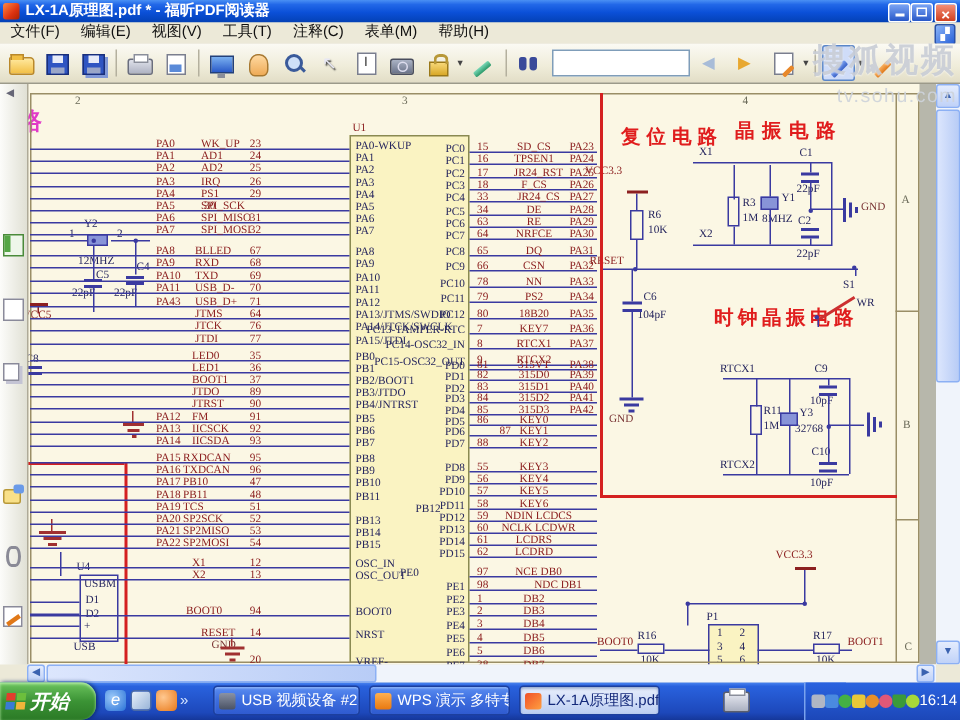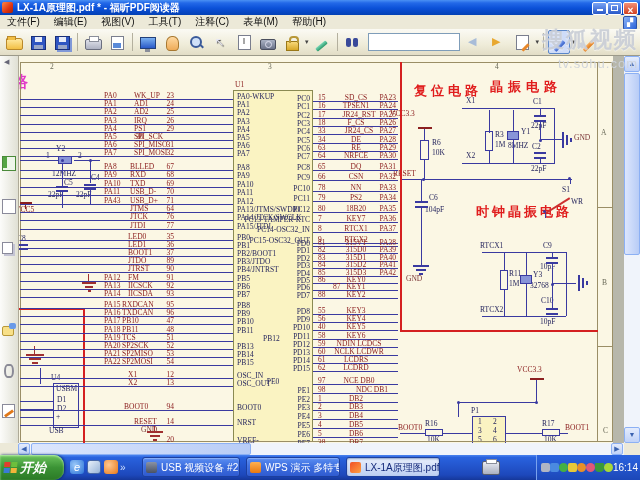--- a/index.html
+++ b/index.html
@@ -559,21 +559,21 @@
       <span class="sl t-ink" style="left: 237px; top: 318px;">PB10</span>
       <div class="wire" style="left: 20px; top: 333px; width: 213px; height: 1px;"></div>
       <span class="sl t-red" style="left: 104px; top: 326px;">PA18</span>
       <span class="sl t-red" style="left: 122px; top: 326px;">PB11</span>
       <span class="sl t-red" style="left: 152px; top: 326px; width: 22px; text-align: right;">48</span>
       <span class="sl t-ink" style="left: 237px; top: 327px;">PB11</span>
       <div class="wire" style="left: 20px; top: 341px; width: 213px; height: 1px;"></div>
       <span class="sl t-red" style="left: 104px; top: 334px;">PA19</span>
       <span class="sl t-red" style="left: 122px; top: 334px;">TCS</span>
       <span class="sl t-red" style="left: 152px; top: 334px; width: 22px; text-align: right;">51</span>
-      <span class="sl t-ink" style="left: 237px; top: 335px; padding-left: 26px;">PB12</span>
+      <span class="sl t-ink" style="left: 251px; top: 335px; padding-left: 26px;">PB12</span>
       <div class="wire" style="left: 20px; top: 349px; width: 213px; height: 1px;"></div>
       <span class="sl t-red" style="left: 104px; top: 342px;">PA20</span>
       <span class="sl t-red" style="left: 122px; top: 342px;">SP2SCK</span>
       <span class="sl t-red" style="left: 152px; top: 342px; width: 22px; text-align: right;">52</span>
       <span class="sl t-ink" style="left: 237px; top: 343px;">PB13</span>
       <div class="wire" style="left: 20px; top: 357px; width: 213px; height: 1px;"></div>
       <span class="sl t-red" style="left: 104px; top: 350px;">PA21</span>
       <span class="sl t-red" style="left: 122px; top: 350px;">SP2MISO</span>
       <span class="sl t-red" style="left: 152px; top: 350px; width: 22px; text-align: right;">53</span>
       <span class="sl t-ink" style="left: 237px; top: 351px;">PB14</span>
@@ -719,21 +719,21 @@
       <div class="wire" style="left: 313px; top: 314px; width: 85px; height: 1px;"></div>
       <span class="sl t-ink" style="left: 236px; top: 308px; width: 74px; text-align: right;">PD8</span>
       <span class="sl t-red" style="left: 318px; top: 307px;">55</span>
       <span class="sl t-red" style="left: 334px; top: 307px; width: 44px; text-align: center;">KEY3</span>
       <div class="wire" style="left: 313px; top: 322px; width: 85px; height: 1px;"></div>
       <span class="sl t-ink" style="left: 236px; top: 316px; width: 74px; text-align: right;">PD9</span>
       <span class="sl t-red" style="left: 318px; top: 315px;">56</span>
       <span class="sl t-red" style="left: 334px; top: 315px; width: 44px; text-align: center;">KEY4</span>
       <div class="wire" style="left: 313px; top: 330px; width: 85px; height: 1px;"></div>
       <span class="sl t-ink" style="left: 236px; top: 324px; width: 74px; text-align: right;">PD10</span>
-      <span class="sl t-red" style="left: 318px; top: 323px;">40</span>
+      <span class="sl t-red" style="left: 318px; top: 323px;">57</span>
       <span class="sl t-red" style="left: 334px; top: 323px; width: 44px; text-align: center;">KEY5</span>
       <div class="wire" style="left: 313px; top: 339px; width: 85px; height: 1px;"></div>
       <span class="sl t-ink" style="left: 236px; top: 333px; width: 74px; text-align: right;">PD11</span>
       <span class="sl t-red" style="left: 318px; top: 332px;">58</span>
       <span class="sl t-red" style="left: 334px; top: 332px; width: 44px; text-align: center;">KEY6</span>
       <div class="wire" style="left: 313px; top: 347px; width: 85px; height: 1px;"></div>
       <span class="sl t-ink" style="left: 236px; top: 341px; width: 74px; text-align: right;">PD12</span>
       <span class="sl t-red" style="left: 318px; top: 340px;">59</span>
       <span class="sl t-red" style="left: 330px; top: 340px; width: 58px; text-align: center;">NDIN LCDCS</span>
       <div class="wire" style="left: 313px; top: 355px; width: 85px; height: 1px;"></div>

